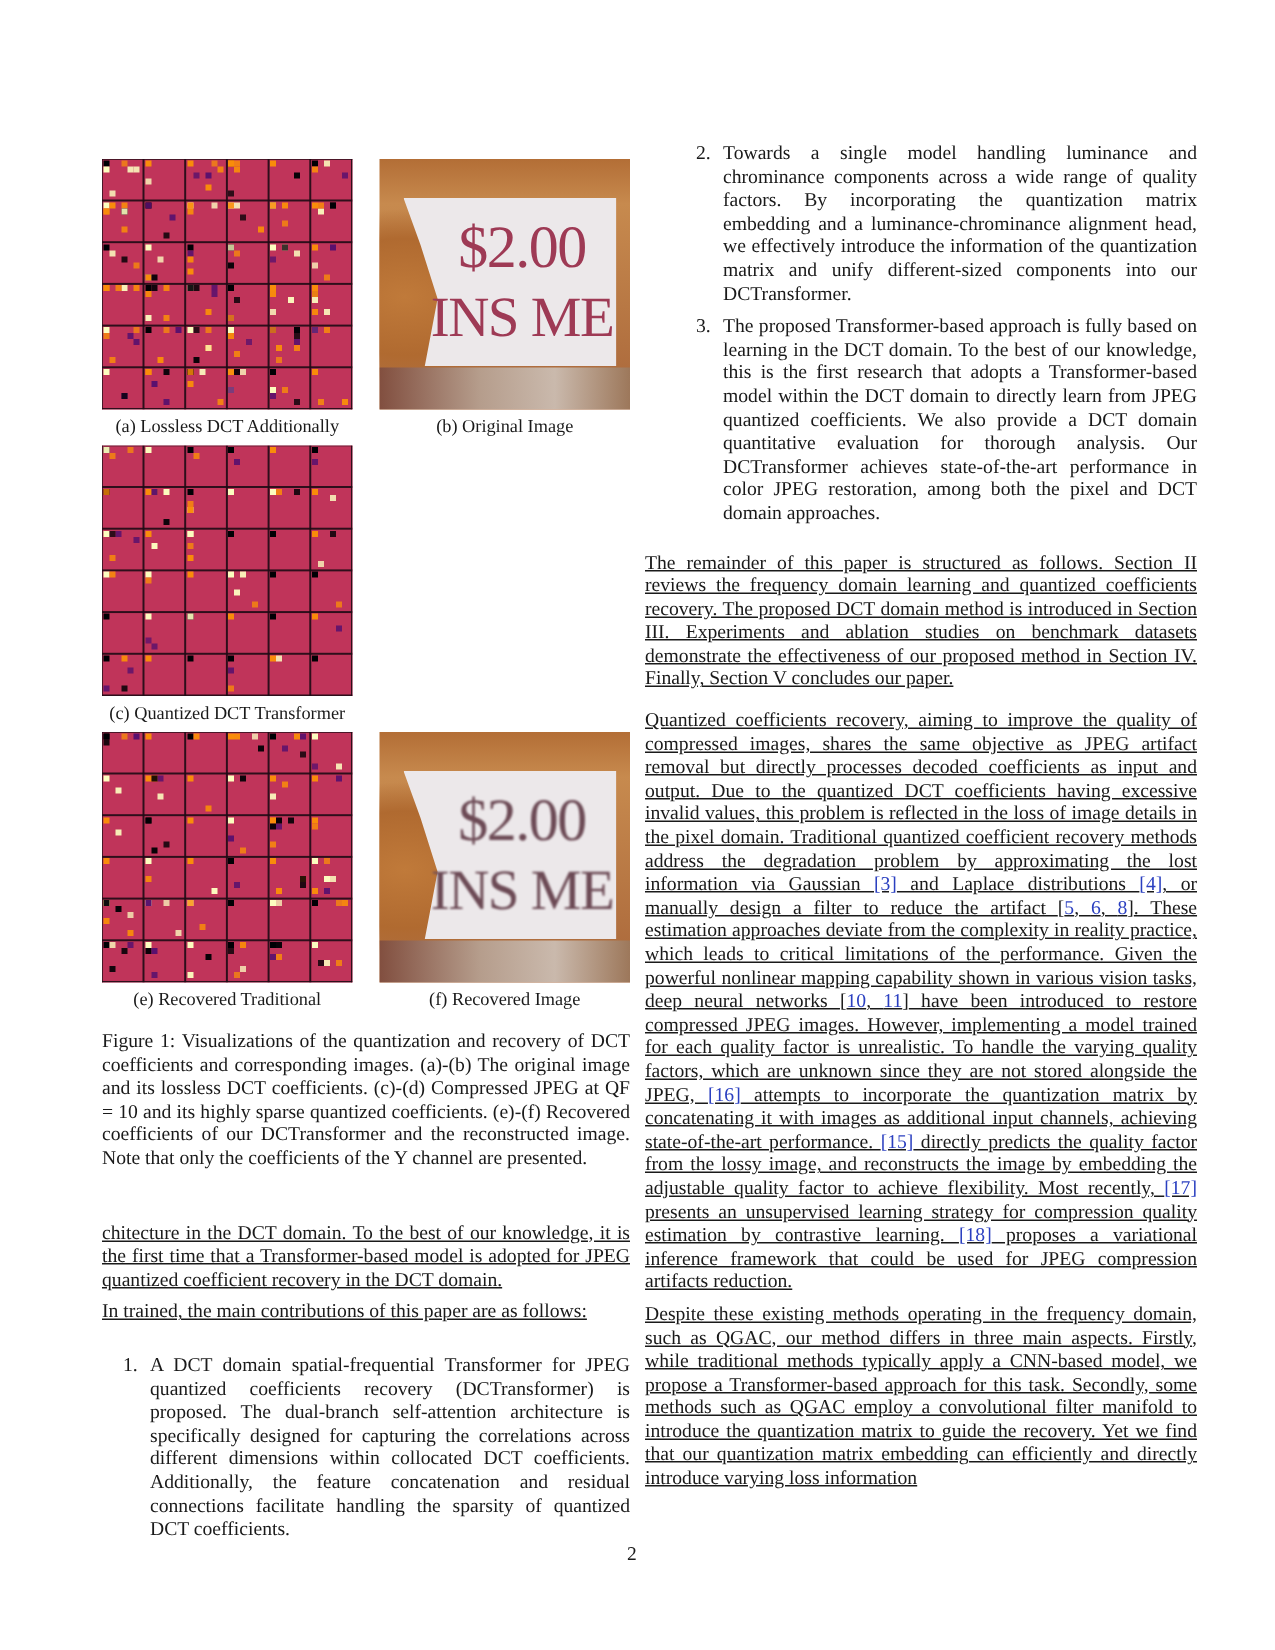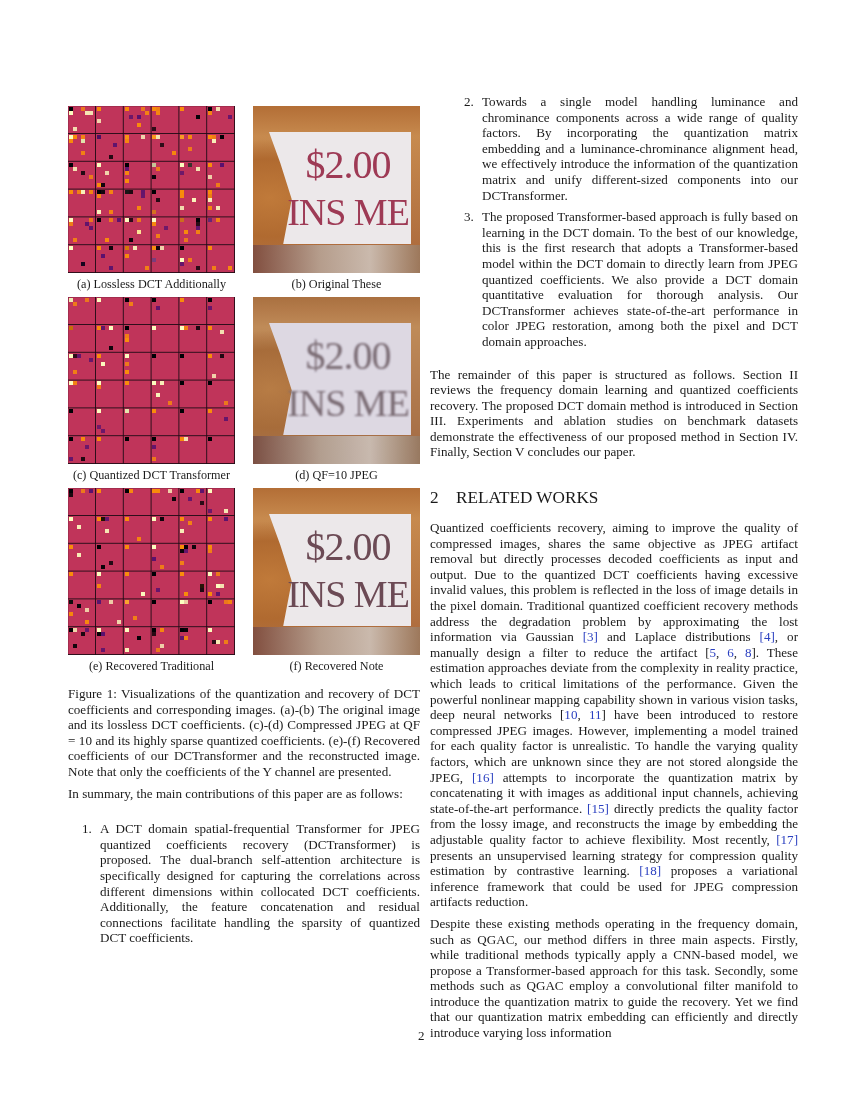--- a/index.html
+++ b/index.html
@@ -35,21 +35,21 @@
   .photo .t2 { top:86px; font-size:38px; line-height:40px; }
   .photo .bottom { position:absolute; left:0; right:0; bottom:0; height:28px;
        background:linear-gradient(90deg,#7a4a40,#b7a69a 40%,#cfc7c0 70%,#9a7a60); opacity:.85; }
   .photo.blurred .sign-text { color:#7c6a74; filter:blur(1.3px); }
   .photo.blurred .sign { background:#ddd8e4; }
   .photo.blurred { filter:saturate(0.85); }
   .photo.recovered .sign-text { color:#6c4a55; filter:blur(0.6px); }
 
   .fig-caption { font-size:13.1px; line-height:15.6px; text-align:justify; margin-top:11px; width:352px; }
 
-  p.body { margin:0; font-size:13.1px; line-height:15.6px; text-align:justify; }
+  p.body { margin:0; font-size:13.1px; line-height:15.6px; text-align:justify;text-decoration:underline; }
   .cite { color:#2a3fc0; }
 
   ol.contrib { list-style:none; margin:0; padding:0; }
   ol.contrib li { position:relative; padding-left:0; font-size:13.1px; line-height:15.6px; text-align:justify; }
   ol.contrib li .num { position:absolute; left:-18px; top:0; }
 
   h2.section { margin:0; font-weight:normal; font-size:17.2px; line-height:20px; }
   h2.section .secnum { display:inline-block; width:26px; }
 
   .page-number { position:absolute; left:418px; top:1028px; font-size:13px; }
@@ -249,21 +249,21 @@
             </div>
           <div class="fig-cap">(a) Lossless DCT Additionally</div>
         </div>
         <div class="fig-cell">
           <div class="fig-img photo">
             <div class="sign"></div>
             <div class="sign-text t1">$2.00</div>
             <div class="sign-text t2">INS ME</div>
             <div class="bottom"></div>
           </div>
-          <div class="fig-cap">(b) Original These</div>
+          <div class="fig-cap">(b) Original Image</div>
         </div>
       </div>
 
       <div class="fig-row" style="margin-top:4px;">
         <div class="fig-cell">
           <div class="fig-img dct">
               <div class="grid"></div>
               <div class="px" style="left: 1px; top: 1px; background: rgb(0, 0, 4);"></div>
               <div class="px" style="left: 5px; top: 5px; background: rgb(249, 140, 10); opacity: 0.795474;"></div>
               <div class="px" style="left: 17px; top: 1px; background: rgb(249, 140, 10); opacity: 0.752334;"></div>
@@ -339,29 +339,20 @@
               <div class="px" style="left: 28.8px; top: 140px; background: rgb(249, 140, 10);"></div>
               <div class="px" style="left: 56.6px; top: 140px; background: rgb(0, 0, 4);"></div>
               <div class="px" style="left: 84.4px; top: 140px; background: rgb(0, 0, 4);"></div>
               <div class="px" style="left: 84.4px; top: 160px; background: rgb(249, 140, 10); opacity: 0.792685;"></div>
               <div class="px" style="left: 84.4px; top: 148px; background: rgb(87, 16, 110); opacity: 0.876108;"></div>
               <div class="px" style="left: 112.2px; top: 140px; background: rgb(249, 140, 10);"></div>
               <div class="px" style="left: 116.2px; top: 140px; background: rgb(252, 253, 191); opacity: 0.867943;"></div>
               <div class="px" style="left: 140px; top: 140px; background: rgb(0, 0, 4);"></div>
             </div>
           <div class="fig-cap">(c) Quantized DCT Transformer</div>
-        </div>
-        <div class="fig-cell">
-          <div class="fig-img photo blurred">
-            <div class="sign"></div>
-            <div class="sign-text t1">$2.00</div>
-            <div class="sign-text t2">INS ME</div>
-            <div class="bottom"></div>
-          </div>
-          <div class="fig-cap">(d) QF=10 JPEG</div>
         </div>
       </div>
 
       <div class="fig-row" style="margin-top:4px;">
         <div class="fig-cell">
           <div class="fig-img dct">
               <div class="grid"></div>
               <div class="px" style="left: 1px; top: 1px; background: rgb(0, 0, 4);"></div>
               <div class="px" style="left: 21px; top: 1px; background: rgb(87, 16, 110); opacity: 0.969342;"></div>
               <div class="px" style="left: 1px; top: 1px; background: rgb(0, 0, 4); opacity: 0.966686;"></div>
@@ -484,28 +475,29 @@
             </div>
           <div class="fig-cap">(e) Recovered Traditional</div>
         </div>
         <div class="fig-cell">
           <div class="fig-img photo recovered">
             <div class="sign"></div>
             <div class="sign-text t1">$2.00</div>
             <div class="sign-text t2">INS ME</div>
             <div class="bottom"></div>
           </div>
-          <div class="fig-cap">(f) Recovered Note</div>
+          <div class="fig-cap">(f) Recovered Image</div>
         </div>
       </div>
 
       <div class="fig-caption">Figure 1: Visualizations of the quantization and recovery of DCT coefficients and corresponding images. (a)-(b) The original image and its lossless DCT coefficients. (c)-(d) Compressed JPEG at QF = 10 and its highly sparse quantized coefficients. (e)-(f) Recovered coefficients of our DCTransformer and the reconstructed image. Note that only the coefficients of the Y channel are presented.</div>
     </div>
 
-    <p class="body" style="margin-top:6px;">In summary, the main contributions of this paper are as follows:</p>
+    <p class="body" style="margin-top:34px;">chitecture in the DCT domain. To the best of our knowledge, it is the first time that a Transformer-based model is adopted for JPEG quantized coefficient recovery in the DCT domain.</p>
+    <p class="body" style="margin-top:6px;">In trained, the main contributions of this paper are as follows:</p>
 
     <ol class="contrib" style="margin-top:20px; margin-left:32px;">
       <li>
         <span class="num">1.</span>
         <span>A DCT domain spatial-frequential Transformer for JPEG quantized coefficients recovery (DCTransformer) is proposed. The dual-branch self-attention architecture is specifically designed for capturing the correlations across different dimensions within collocated DCT coefficients. Additionally, the feature concatenation and residual connections facilitate handling the sparsity of quantized DCT coefficients.</span>
       </li>
     </ol>
   </div>
 
   <div class="col-right">
@@ -515,23 +507,20 @@
         <span>Towards a single model handling luminance and chrominance components across a wide range of quality factors. By incorporating the quantization matrix embedding and a luminance-chrominance alignment head, we effectively introduce the information of the quantization matrix and unify different-sized components into our DCTransformer.</span>
       </li>
       <li style="margin-top:6px;">
         <span class="num">3.</span>
         <span>The proposed Transformer-based approach is fully based on learning in the DCT domain. To the best of our knowledge, this is the first research that adopts a Transformer-based model within the DCT domain to directly learn from JPEG quantized coefficients. We also provide a DCT domain quantitative evaluation for thorough analysis. Our DCTransformer achieves state-of-the-art performance in color JPEG restoration, among both the pixel and DCT domain approaches.</span>
       </li>
     </ol>
 
     <p class="body" style="margin-top:17px;">The remainder of this paper is structured as follows. Section II reviews the frequency domain learning and quantized coefficients recovery. The proposed DCT domain method is introduced in Section III. Experiments and ablation studies on benchmark datasets demonstrate the effectiveness of our proposed method in Section IV. Finally, Section V concludes our paper.</p>
 
-    <h2 class="section" style="margin-top:28px;">
-      <span class="secnum">2</span><span>RELATED WORKS</span>
-    </h2>
 
     <p class="body" style="margin-top:12px;">
       <span>Quantized coefficients recovery, aiming to improve the quality of compressed images, shares the same objective as JPEG artifact removal but directly processes decoded coefficients as input and output. Due to the quantized DCT coefficients having excessive invalid values, this problem is reflected in the loss of image details in the pixel domain. Traditional quantized coefficient recovery methods address the degradation problem by approximating the lost information via Gaussian </span><a class="cite">[3]</a><span> and Laplace distributions </span><a class="cite">[4]</a><span>, or manually design a filter to reduce the artifact </span><span>[</span><a class="cite">5</a><span>, </span><a class="cite">6</a><span>, </span><a class="cite">8</a><span>]</span><span>. These estimation approaches deviate from the complexity in reality practice, which leads to critical limitations of the performance. Given the powerful nonlinear mapping capability shown in various vision tasks, deep neural networks </span><span>[</span><a class="cite">10</a><span>, </span><a class="cite">11</a><span>]</span><span> have been introduced to restore compressed JPEG images. However, implementing a model trained for each quality factor is unrealistic. To handle the varying quality factors, which are unknown since they are not stored alongside the JPEG, </span><a class="cite">[16]</a><span> attempts to incorporate the quantization matrix by concatenating it with images as additional input channels, achieving state-of-the-art performance. </span><a class="cite">[15]</a><span> directly predicts the quality factor from the lossy image, and reconstructs the image by embedding the adjustable quality factor to achieve flexibility. Most recently, </span><a class="cite">[17]</a><span> presents an unsupervised learning strategy for compression quality estimation by contrastive learning. </span><a class="cite">[18]</a><span> proposes a variational inference framework that could be used for JPEG compression artifacts reduction.</span>
     </p>
 
     <p class="body" style="margin-top:6px;">Despite these existing methods operating in the frequency domain, such as QGAC, our method differs in three main aspects. Firstly, while traditional methods typically apply a CNN-based model, we propose a Transformer-based approach for this task. Secondly, some methods such as QGAC employ a convolutional filter manifold to introduce the quantization matrix to guide the recovery. Yet we find that our quantization matrix embedding can efficiently and directly introduce varying loss information</p>
   </div>
 
   <div class="page-number">2</div>
 </div>

